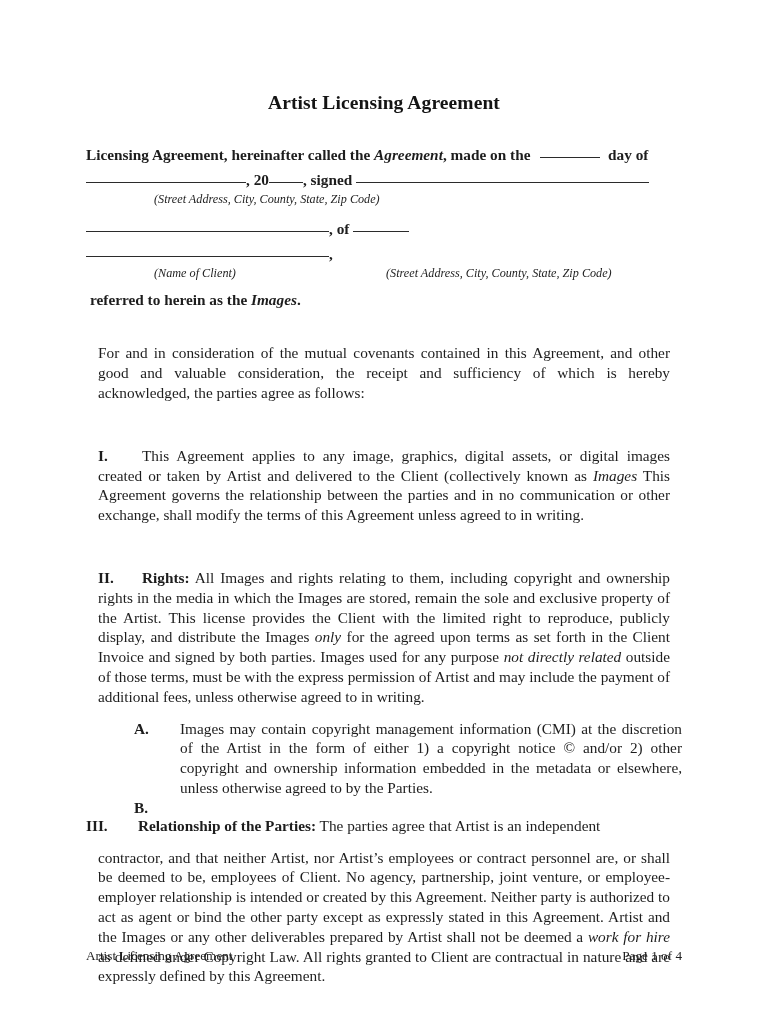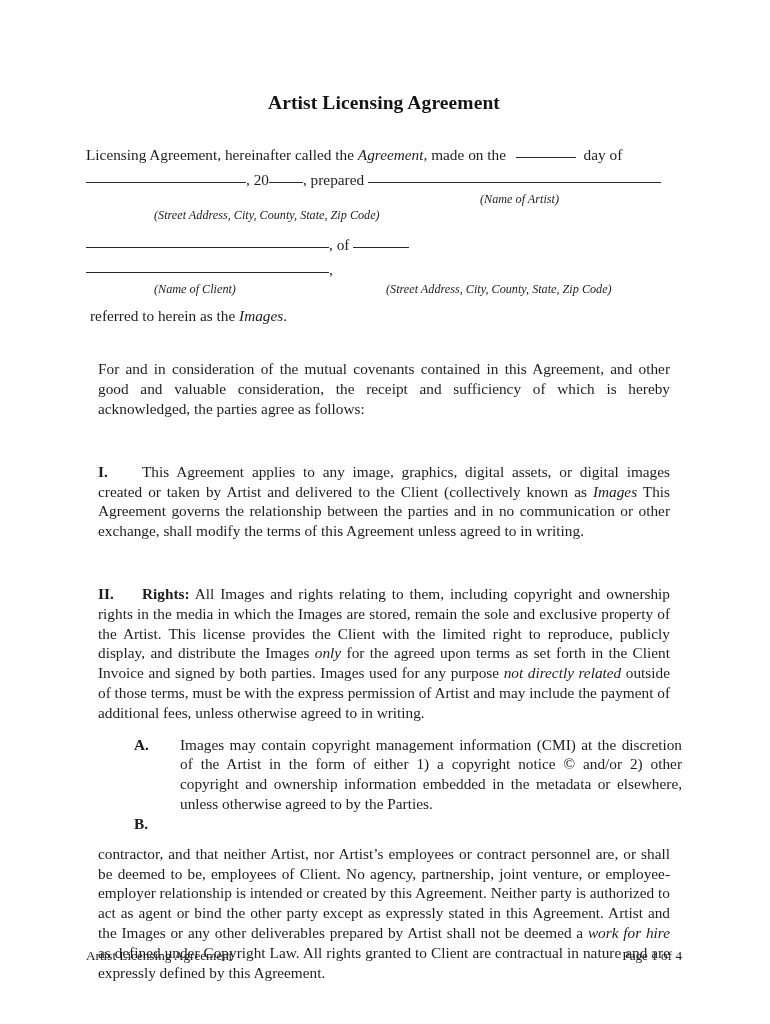--- a/index.html
+++ b/index.html
@@ -43,20 +43,21 @@
 
   
   .preamble {
     margin-top: 29px;
     font-size: 15.3px;
     line-height: 25px;
   }
   .pline {
     position: relative;
     white-space: nowrap;
+    font-weight: bold;
   }
   .blank {
     display: inline-block;
     border-bottom: 1.1px solid #2b2b2b;
     vertical-align: 2px;
     height: 13px;
   }
   .blank-day    { width: 60px; margin: 0 4px 0 6px; }
   .blank-month  { width: 160px; }
   .blank-year   { width: 34px; }
@@ -151,26 +152,23 @@
 
     <h1 class="doc-title">Artist Licensing Agreement</h1>
 
     <div class="preamble">
 
       <div class="pline">
         <span>Licensing Agreement, hereinafter called the </span><span class="it">Agreement</span><span>, made on the </span><span class="blank blank-day"></span><span> day of</span>
       </div>
 
       <div class="pline">
-        <span class="blank blank-month"></span><span>, 20</span><span class="blank blank-year"></span><span>, prepared </span><span class="blank blank-artist-name"></span>
-      </div>
-
-      <div class="cap-row">
-        <span class="caption cap-abs" style="left:394px;">(Name of Artist)</span>
-      </div>
+        <span class="blank blank-month"></span><span>, 20</span><span class="blank blank-year"></span><span>, signed </span><span class="blank blank-artist-name"></span>
+      </div>
+
 
 
       <div class="cap-row">
         <span class="caption cap-abs" style="left:68px;">(Street Address, City, County, State, Zip Code)</span>
       </div>
 
       <div class="pline" style="margin-top:8px;">
         <span class="blank blank-client-name"></span><span>, of </span><span class="blank blank-client-addr"></span>
       </div>
 
@@ -197,20 +195,21 @@
 
     <div class="gap-lg"></div>
     <p class="para"><span class="sec-num">II.</span><span class="bd">Rights:</span><span> All Images and rights relating to them, including copyright and ownership rights in the media in which the Images are stored, remain the sole and exclusive property of the Artist. This license provides the Client with the limited right to reproduce, publicly display, and distribute the Images </span><span class="it">only</span><span> for the agreed upon terms as set forth in the Client Invoice and signed by both parties. Images used for any purpose </span><span class="it">not directly related</span><span> outside of those terms, must be with the express permission of Artist and may include the payment of additional fees, unless otherwise agreed to in writing.</span></p>
 
     <div class="sublist">
       <p class="sub-item"><span class="sub-label">A.</span><span>Images may contain copyright management information (CMI) at the discretion of the Artist in the form of either 1) a copyright notice © and/or 2) other copyright and ownership information embedded in the metadata or elsewhere, unless otherwise agreed to by the Parties.</span></p>
       <p class="sub-item"><span class="sub-label">B.</span></p>
     </div>
 
     <div class="gap-md"></div>
+    <p class="sec3-first"><span class="sec-num-wide">III.</span><span class="bd">Relationship of the Parties:</span><span> The parties agree that Artist is an independent</span></p>
     <p class="para"><span>contractor, and that neither Artist, nor Artist’s employees or contract personnel are, or shall be deemed to be, employees of Client. No agency, partnership, joint venture, or employee-employer relationship is intended or created by this Agreement. Neither party is authorized to act as agent or bind the other party except as expressly stated in this Agreement. Artist and the Images or any other deliverables prepared by Artist shall not be deemed a </span><span class="it">work for hire</span><span> as defined under Copyright Law. All rights granted to Client are contractual in nature and are expressly defined by this Agreement.</span></p>
 
   </div>
 
   <div class="footer">
     <span>Artist Licensing Agreement</span>
     <span>Page 1 of 4</span>
   </div>
 
 </div>

